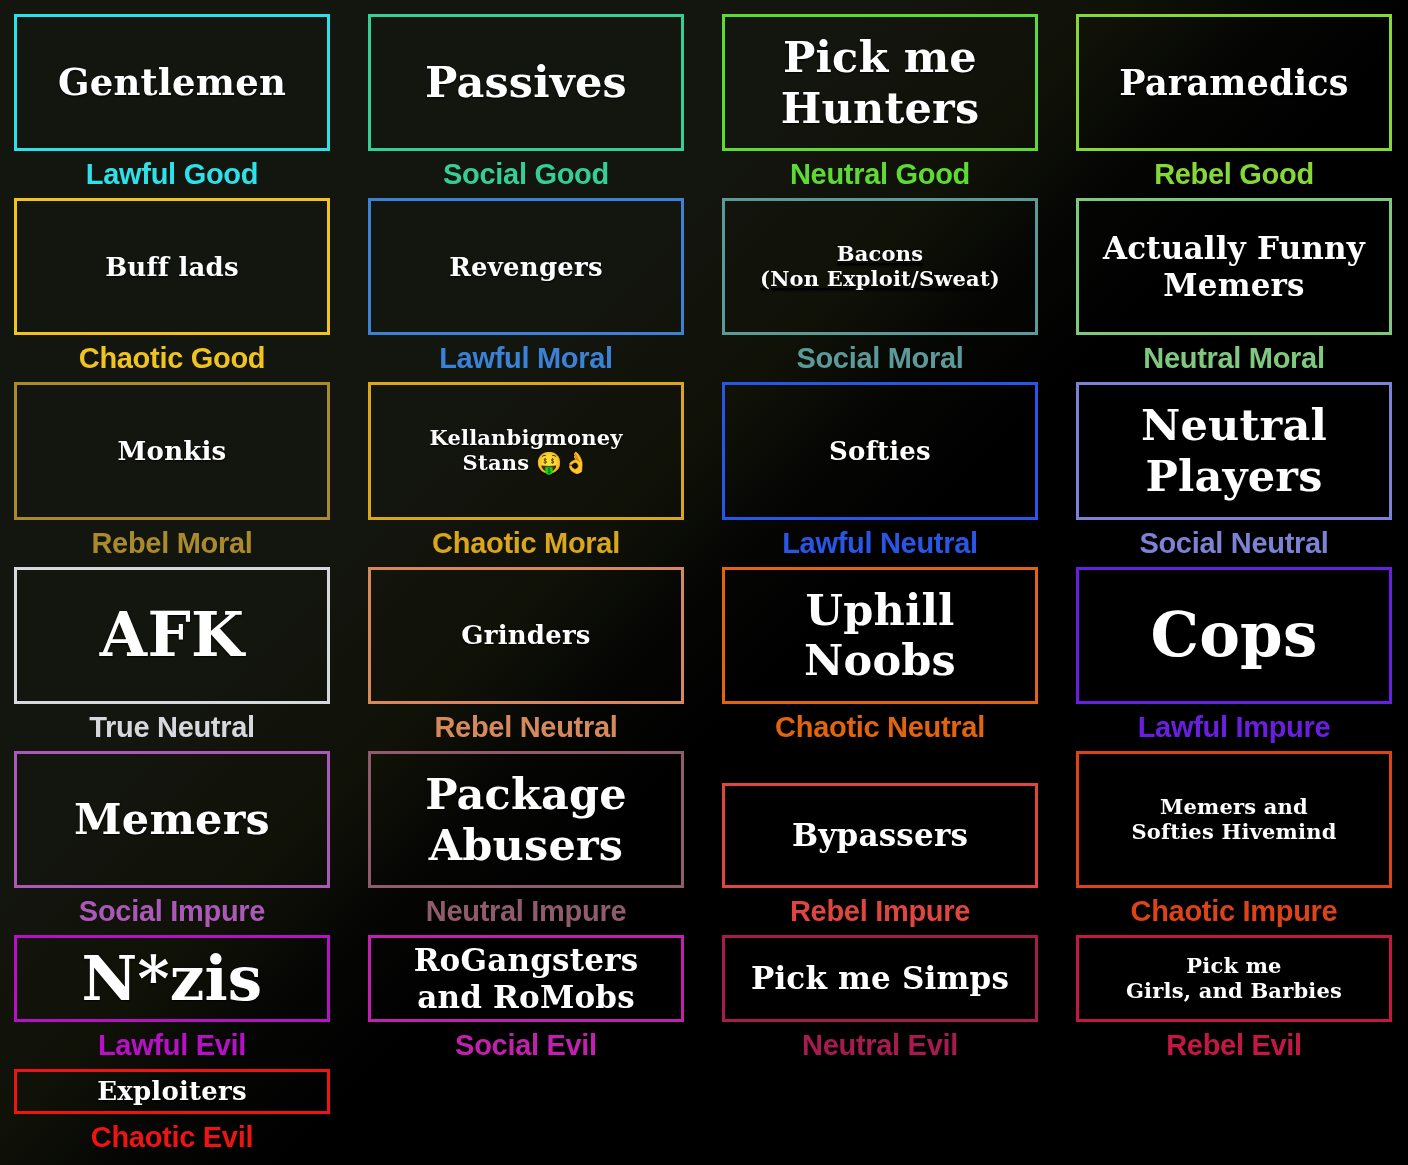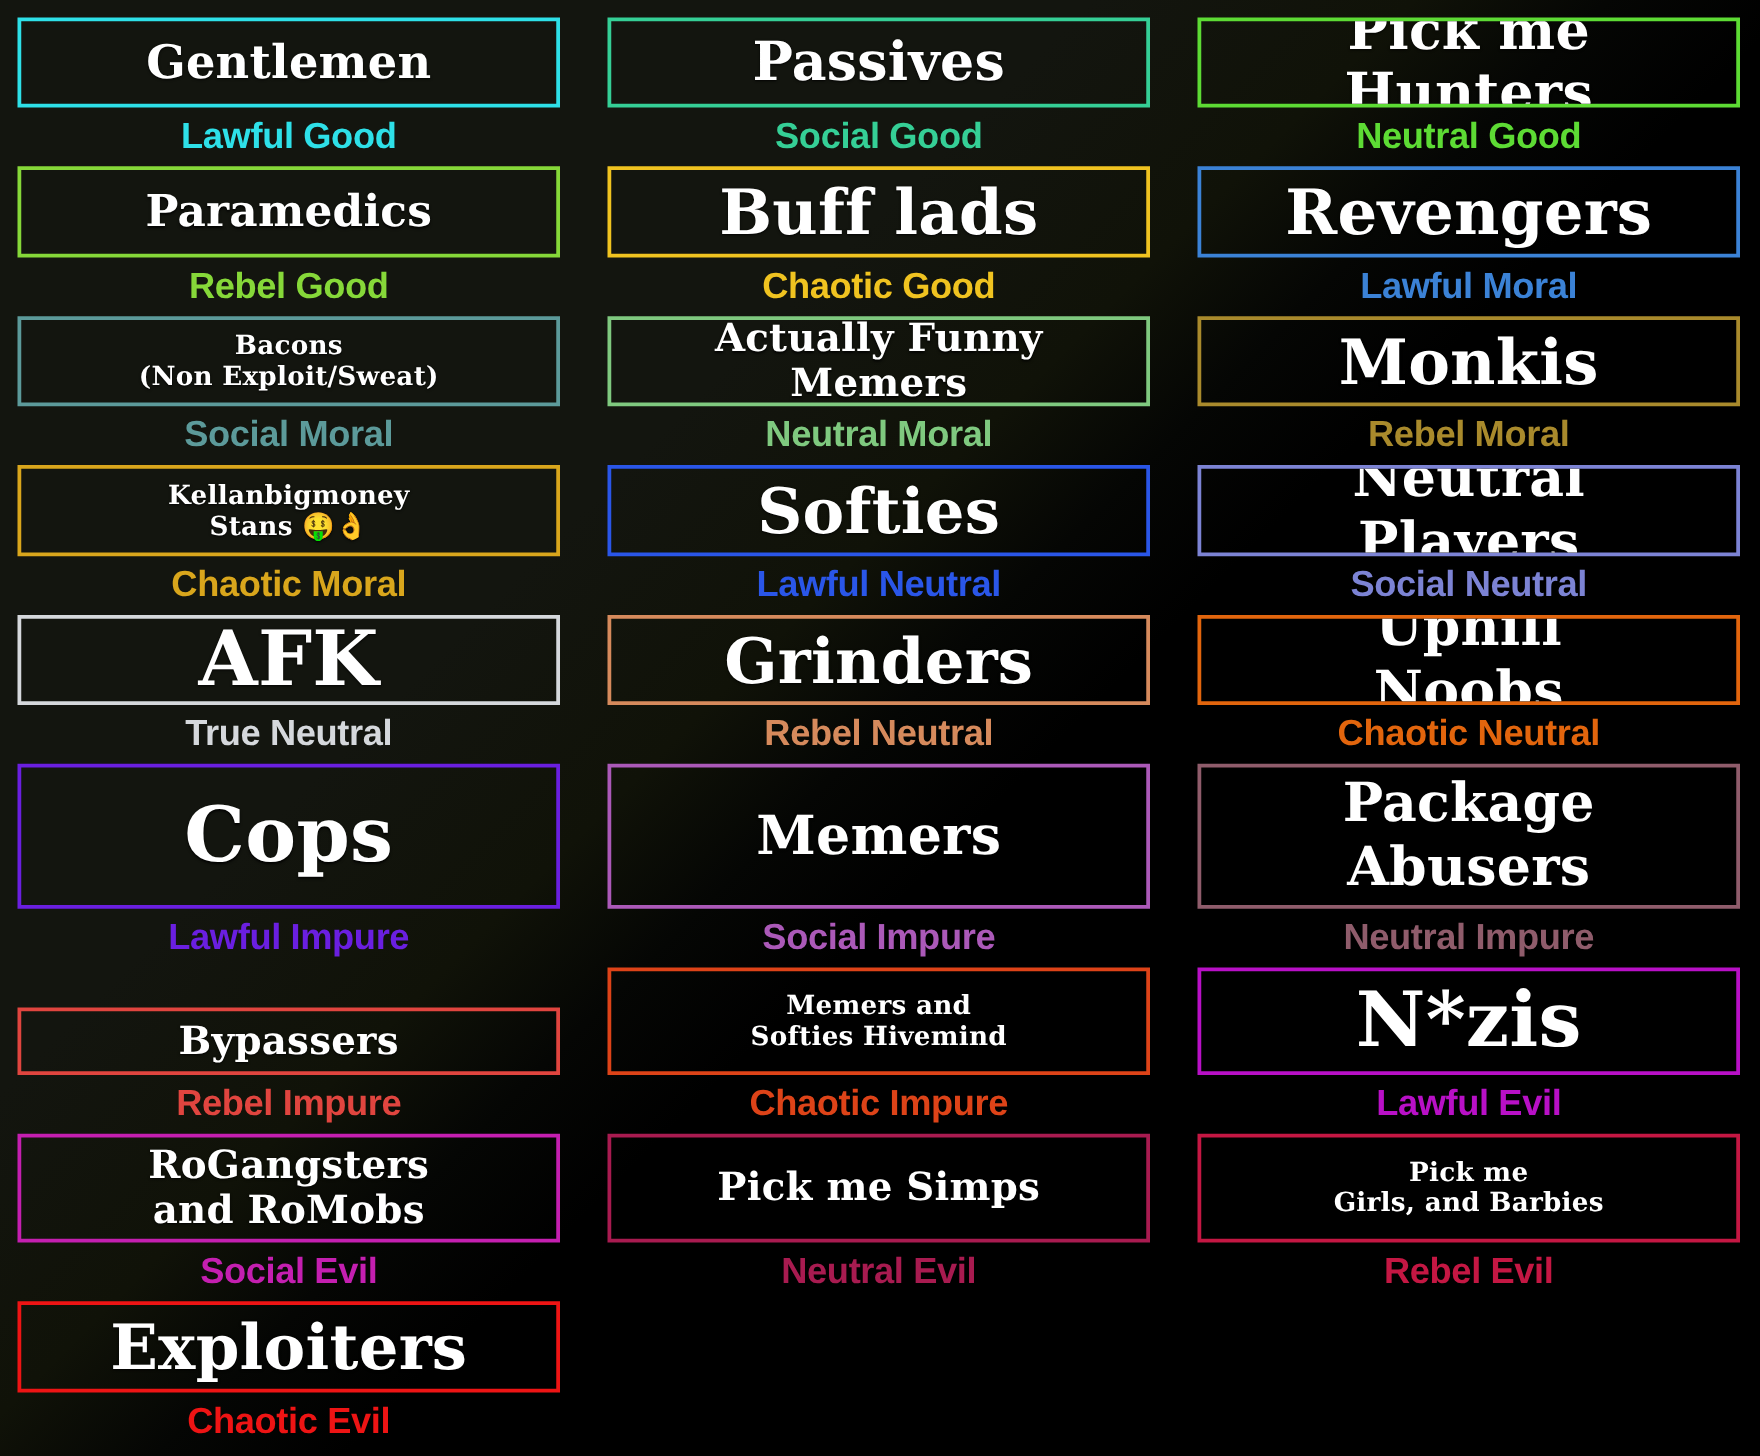--- a/index.html
+++ b/index.html
@@ -35,21 +35,21 @@
         #050604 50%,
         #000000 56%,
         #000000 100%);
     z-index: 0;
   }
 
   #grid {
     position: relative;
     z-index: 1;
     display: grid;
-    grid-template-columns: repeat(3, 1fr);
+    grid-template-columns: repeat(4, 1fr);
     grid-template-rows: repeat(5, 1fr);
     width: 1408px;
     height: 1165px;
     box-sizing: border-box;
     padding: 14px 16px 10px 14px;
     column-gap: 38px;
     row-gap: 6px;
   }
 
   .cell {
@@ -79,21 +79,21 @@
     color: #ffffff;
     line-height: 1.18;
     letter-spacing: 0.2px;
     text-shadow: 0 1px 2px rgba(0,0,0,0.85);
     white-space: pre-line;
   }
 
   
   .sz-xl  { font-size: 61px; }
   .sz-lg  { font-size: 43px; }
-  .sz-md  { font-size: 50px; }
+  .sz-md  { font-size: 26px; }
   .sz-sm  { font-size: 31px; }
   .sz-xs  { font-size: 21px; }
 
   .label {
     font-family: "Liberation Sans", "DejaVu Sans", sans-serif;
     font-weight: 700;
     font-size: 29px;
     line-height: 1.0;
     text-align: center;
     padding-top: 9px;
@@ -139,21 +139,21 @@
         </div>
         <div class="label" style="color: rgb(240, 195, 32);">Chaotic Good</div>
       </div>
       <div class="cell">
         <div class="box" style="border-color: rgb(59, 130, 214);">
           <div class="entry sz-md">Revengers</div>
         </div>
         <div class="label" style="color: rgb(59, 130, 214);">Lawful Moral</div>
       </div>
       <div class="cell">
-        <div class="box" style="border-color: rgb(92, 154, 154);">
+        <div class="box" style="border-color: rgb(92, 154, 154); text-decoration: underline;">
           <div class="entry sz-xs">Bacons
 (Non Exploit/Sweat)</div>
         </div>
         <div class="label" style="color: rgb(92, 154, 154);">Social Moral</div>
       </div>
       <div class="cell">
         <div class="box" style="border-color: rgb(127, 201, 127);">
           <div class="entry sz-sm">Actually Funny
 Memers</div>
         </div>

